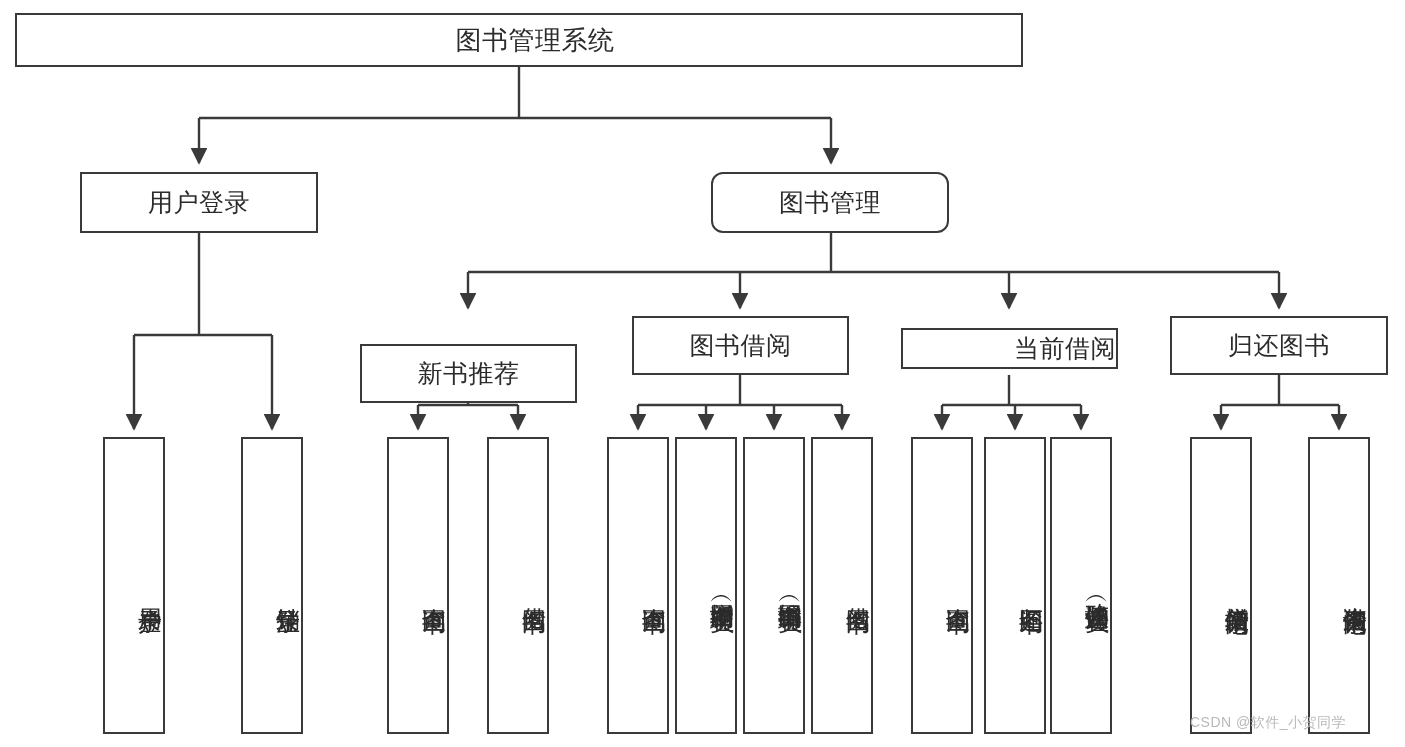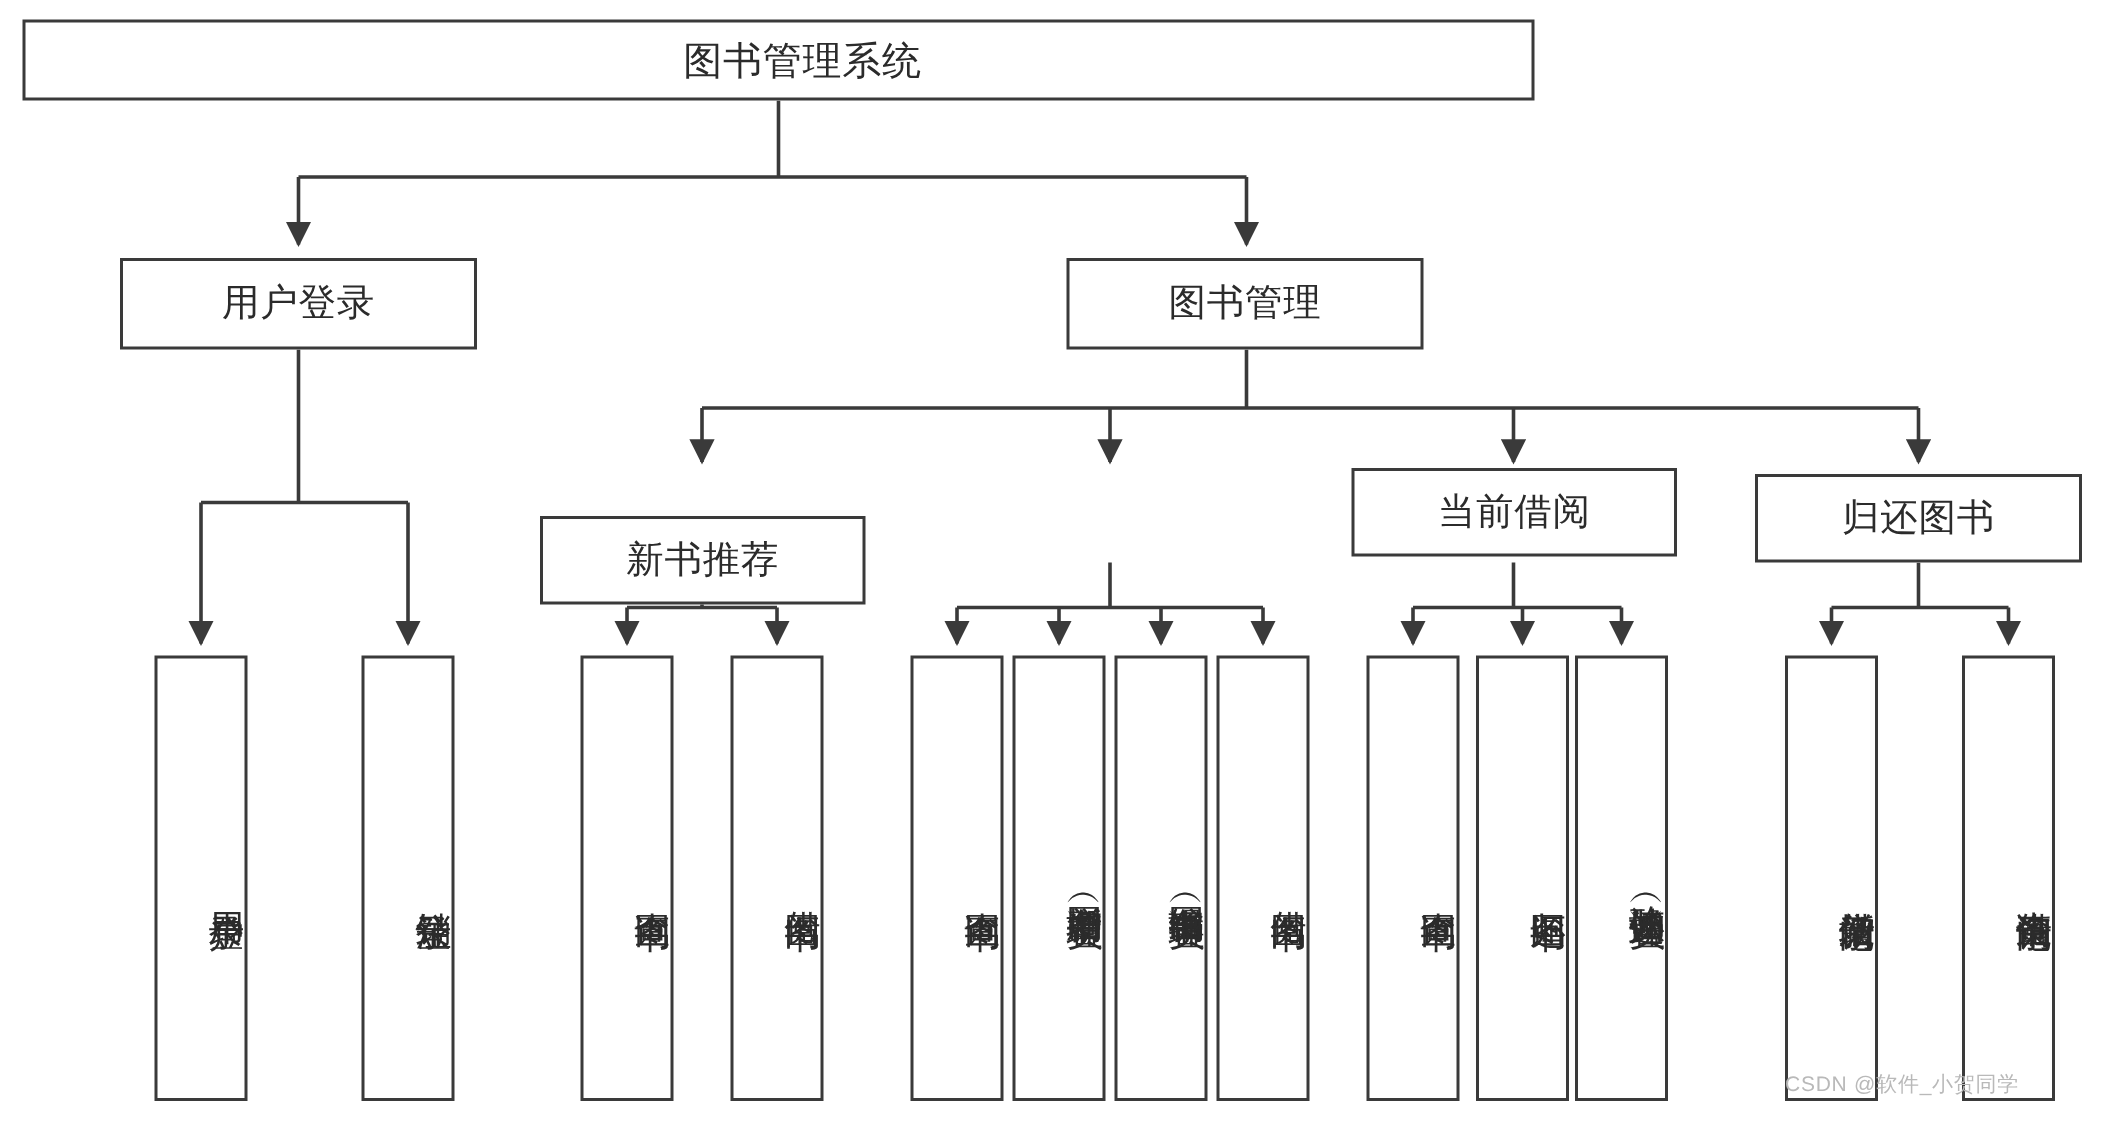--- a/index.html
+++ b/index.html
@@ -117,28 +117,31 @@
     </g>
   </svg>
 
   <div class="node horiz root" style="left:15px; top:13px; width:1008px; height:54px;padding-left:32px;">
     <span>图书管理系统</span>
   </div>
 
   <div class="node horiz" style="left:80px; top:172px; width:238px; height:61px;">
     <span>用户登录</span>
   </div>
-  <div class="node horiz" style="left:711px; top:172px; width:238px; height:61px;">
+  <div class="node horiz" style="left:711px; top:172px; width:238px; height:61px;border-radius:12px;">
     <span>图书管理</span>
   </div>
 
   <div class="node horiz" style="left:360px; top:316px; width:217px; height:59px;margin-top:28px;">
     <span>新书推荐</span>
   </div>
-  <div class="node horiz" style="left:901px; top:312px; width:217px; height:59px;">
+  <div class="node horiz" style="left:632px; top:316px; width:217px; height:59px;">
+    <span>图书借阅</span>
+  </div>
+  <div class="node horiz" style="left:901px; top:328px; width:217px; height:41px;justify-content:flex-end;">
     <span>当前借阅</span>
   </div>
   <div class="node horiz" style="left:1170px; top:316px; width:218px; height:59px;">
     <span>归还图书</span>
   </div>
 
   <div class="node vert" style="left:103px; top:437px; width:62px; height:297px;">
     <span>用户登录</span>
   </div>
   <div class="node vert" style="left:241px; top:437px; width:62px; height:297px;">

